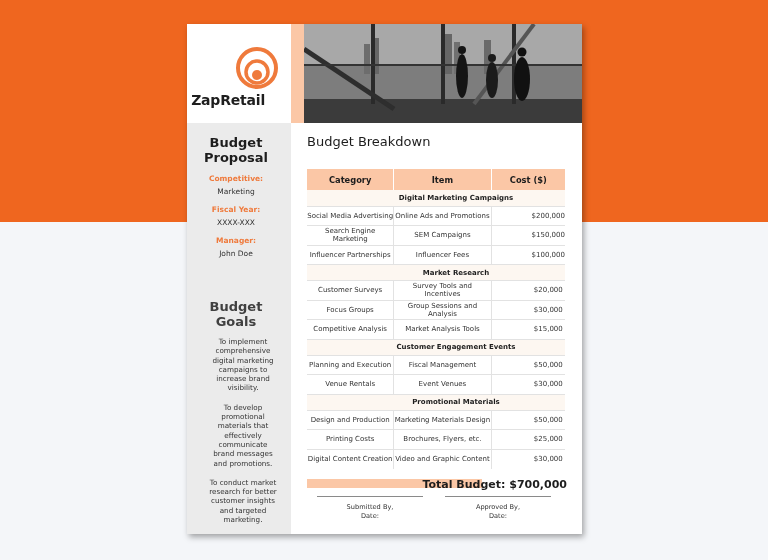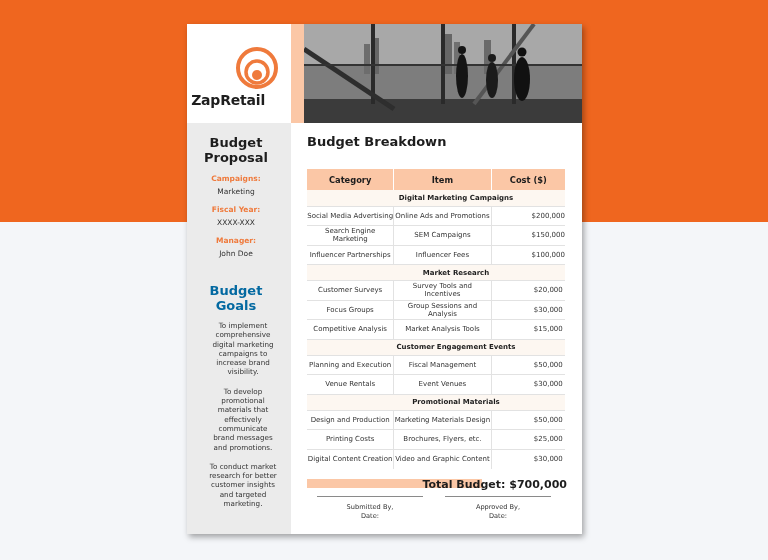--- a/index.html
+++ b/index.html
@@ -44,27 +44,27 @@
     position: absolute; left: 117px; top: 0; width: 278px; height: 99px;
     background: linear-gradient(180deg, #9a9a9a 0%, #7b7b7b 35%, #5f5f5f 60%, #3a3a3a 100%);
     overflow: hidden;
   }
   .sb-title {
     font-size: 13px; font-weight: bold; color: #1d1d1d; line-height: 15px;
     margin-right: 0;
   }
   .sb-label { font-size: 7.5px; font-weight: bold; color: #ef7a3c; margin-top: 9px; }
   .sb-value { font-size: 7.5px; color: #333; margin-top: 4px; }
-  .goals-title { font-size: 13px; font-weight: bold; color: #0369a1; margin-top: 25px; }
+  .goals-title { font-size: 13px; font-weight: bold; color: #404040; margin-top: 41px; }
   .goal { font-size: 7.2px; color: #333; line-height: 9.3px; margin-top: 10px; padding-left: 14px; }
   .goal.first { margin-top: 8px; }
 
   
   .main { position: absolute; left: 120px; top: 110px; width: 258px; }
-  .main-title { font-size: 13px; font-weight: bold; color: #1d1d1d; }
+  .main-title { font-size: 13px; font-weight: normal; color: #1d1d1d; }
   table.budget {
     margin-top: 20px; width: 258px; border-collapse: collapse; font-size: 7px; color: #333;
   }
   table.budget th {
     background: #fbc7a6; color: #1d1d1d; font-size: 8.3px; font-weight: bold;
     height: 21px; border-right: 1px solid #ffffff;
   }
   table.budget th:last-child { border-right: none; }
   table.budget td {
     text-align: center; height: 19.5px; border-bottom: 1px solid #e2e2e2;
@@ -124,21 +124,21 @@
       <ellipse cx="218" cy="55" rx="8" ry="22" fill="#111"></ellipse>
       <circle cx="218" cy="28" r="4.5" fill="#111"></circle>
     </svg>
   </div>
 
   <div class="sidebar">
     <div class="sb-title">
       <div>Budget</div>
       <div>Proposal</div>
     </div>
-    <div class="sb-label">Campaigns:</div>
+    <div class="sb-label">Competitive:</div>
     <div class="sb-value">Marketing</div>
     <div class="sb-label">Fiscal Year:</div>
     <div class="sb-value">XXXX-XXX</div>
     <div class="sb-label">Manager:</div>
     <div class="sb-value">John Doe</div>
 
     <div class="goals-title">Budget Goals</div>
     <div class="goal first">To implement comprehensive digital marketing campaigns to increase brand visibility.</div>
     <div class="goal">To develop promotional materials that effectively communicate brand messages and promotions.</div>
     <div class="goal">To conduct market research for better customer insights and targeted marketing.</div>

